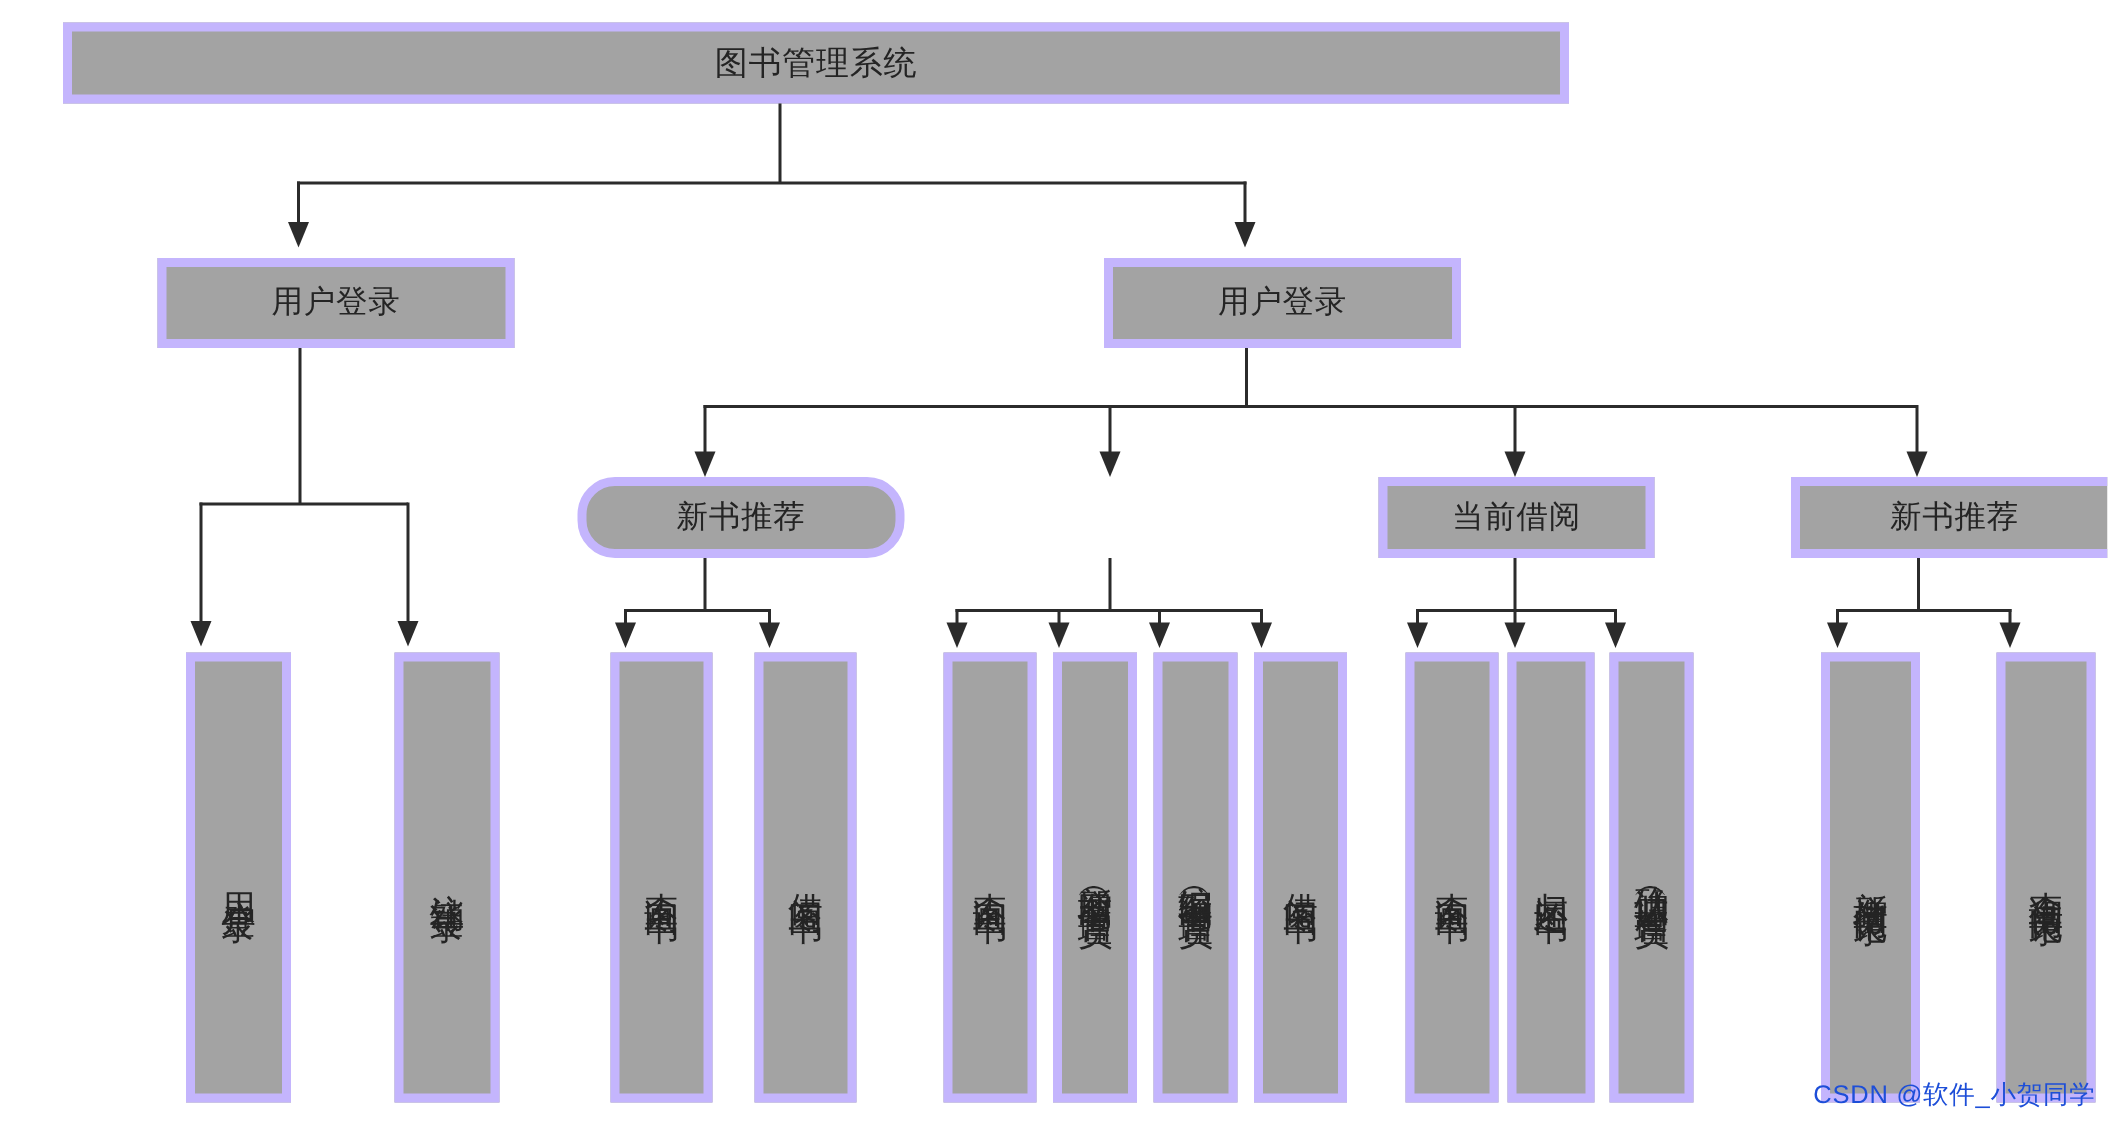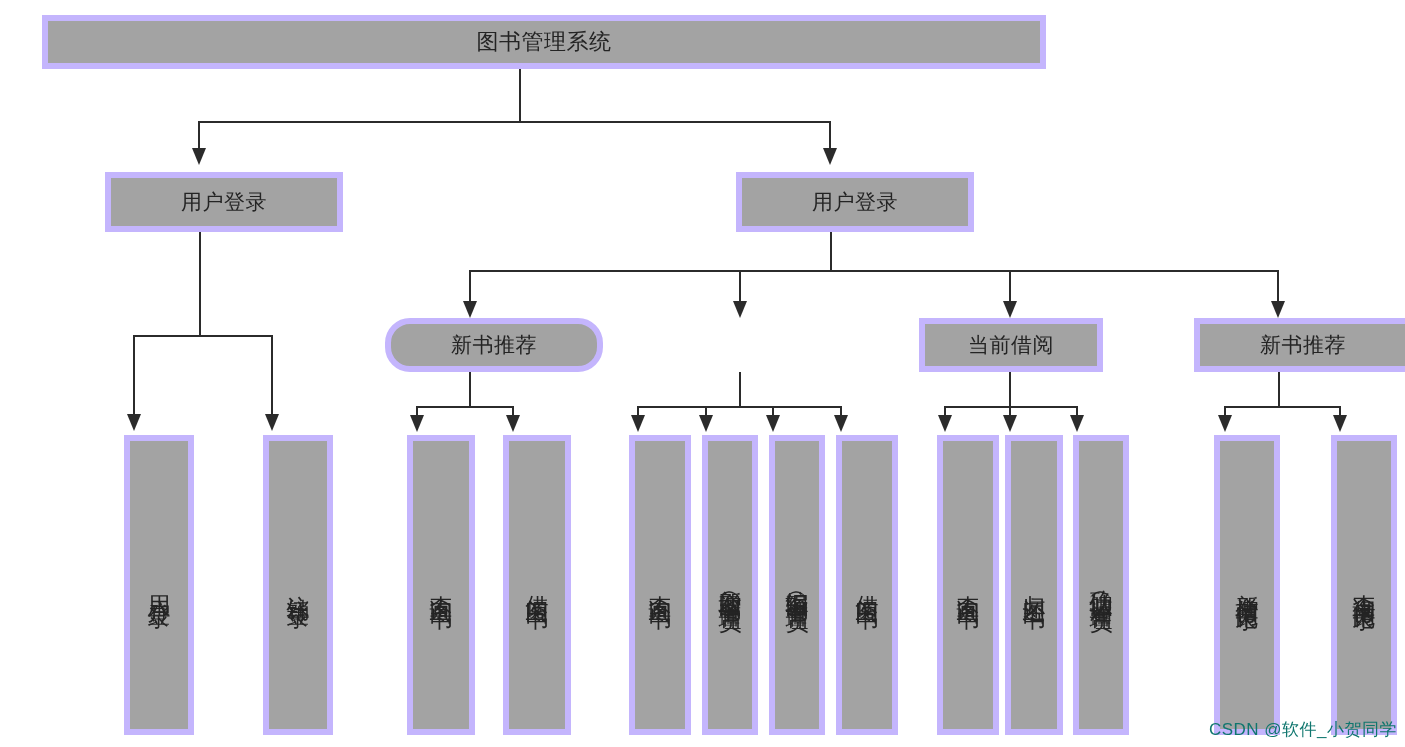--- a/index.html
+++ b/index.html
@@ -73,21 +73,21 @@
     border-left: 7px solid transparent;
     border-right: 7px solid transparent;
     border-top: 17px solid #2b2b2b;
   }
   
   #watermark {
     position: absolute;
     right: 8px;
     bottom: 6px;
     font-size: 17px;
-    color: #0f766e;
+    color: #1d4ed8;
     white-space: nowrap;
     letter-spacing: 0.5px;
   }
 </style>
 </head>
 <body>
 
 <div id="canvas">
 
   <div class="node h root" style="left:18px; top:15px; width:1004px; height:54px;">

